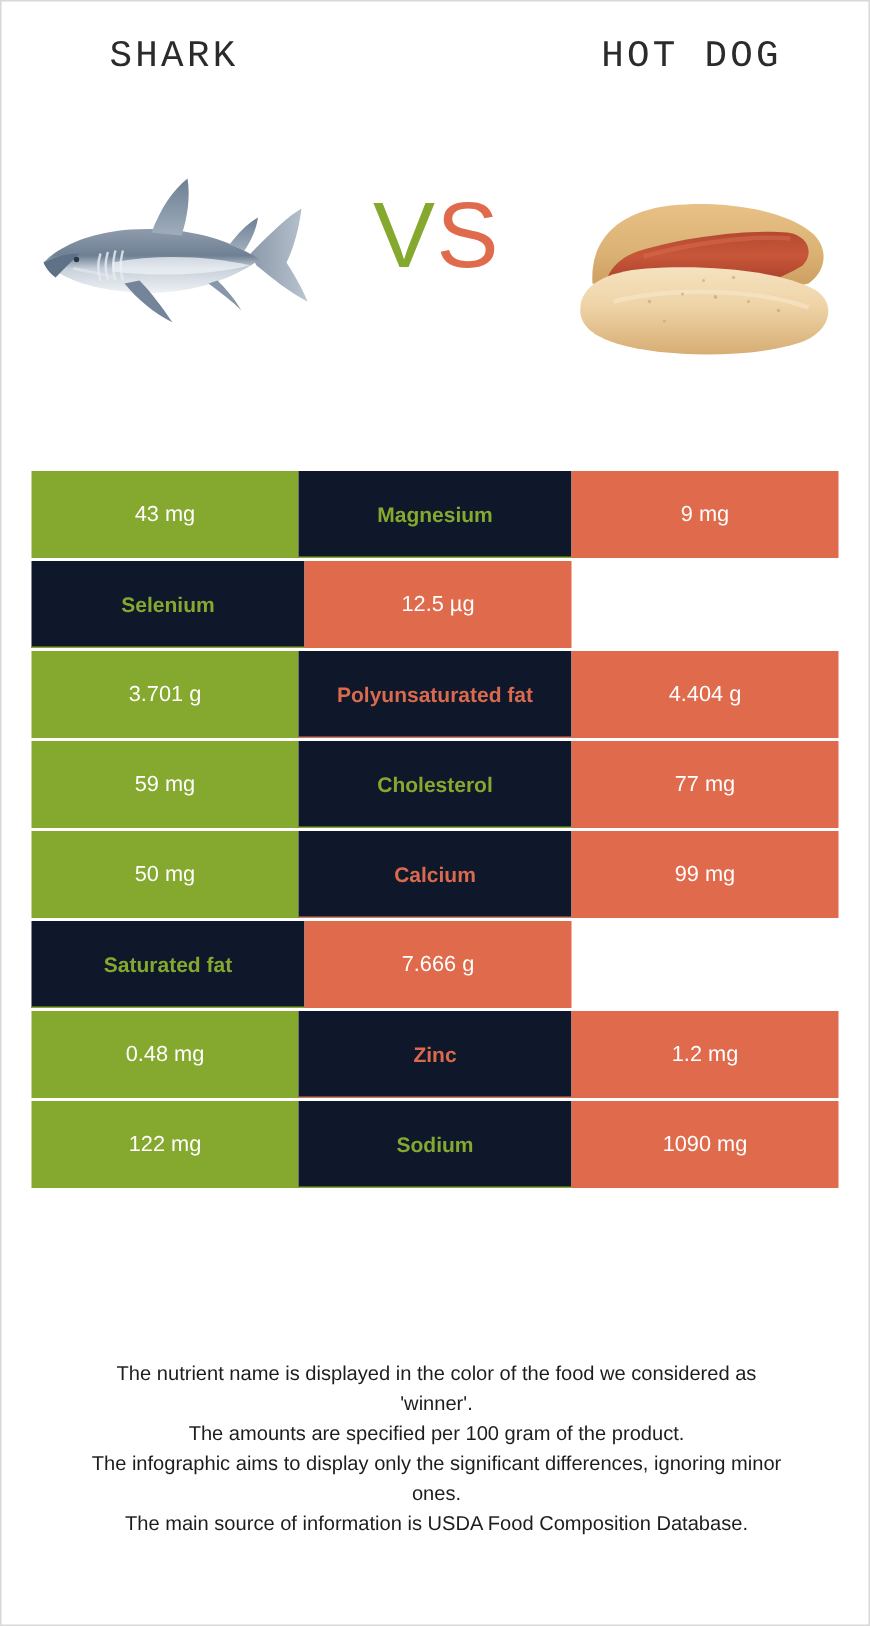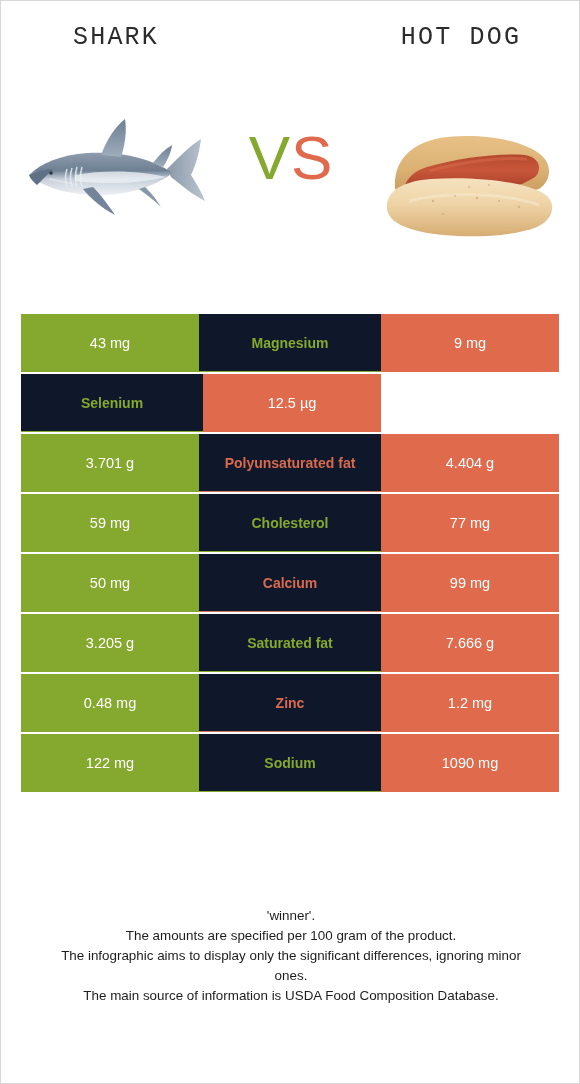--- a/index.html
+++ b/index.html
@@ -273,40 +273,40 @@
     </div>
 
 
     <div class="row">
       <div class="cell cell-left">50 mg</div>
       <div class="cell cell-mid win-right">Calcium</div>
       <div class="cell cell-right">99 mg</div>
     </div>
 
     <div class="row">
-      <div class="cell cell-left">3.205 g</div>
       <div class="cell cell-mid win-left">Saturated fat</div>
       <div class="cell cell-right">7.666 g</div>
     </div>
 
     <div class="row">
       <div class="cell cell-left">0.48 mg</div>
       <div class="cell cell-mid win-right">Zinc</div>
       <div class="cell cell-right">1.2 mg</div>
     </div>
 
     <div class="row">
       <div class="cell cell-left">122 mg</div>
       <div class="cell cell-mid win-left">Sodium</div>
       <div class="cell cell-right">1090 mg</div>
     </div>
 
   </div>
 
   <div class="footer">
+    <div>The nutrient name is displayed in the color of the food we considered as</div>
     <div>'winner'.</div>
     <div>The amounts are specified per 100 gram of the product.</div>
     <div>The infographic aims to display only the significant differences, ignoring minor</div>
     <div>ones.</div>
     <div>The main source of information is USDA Food Composition Database.</div>
   </div>
 
 </div>
 
 </body></html>

